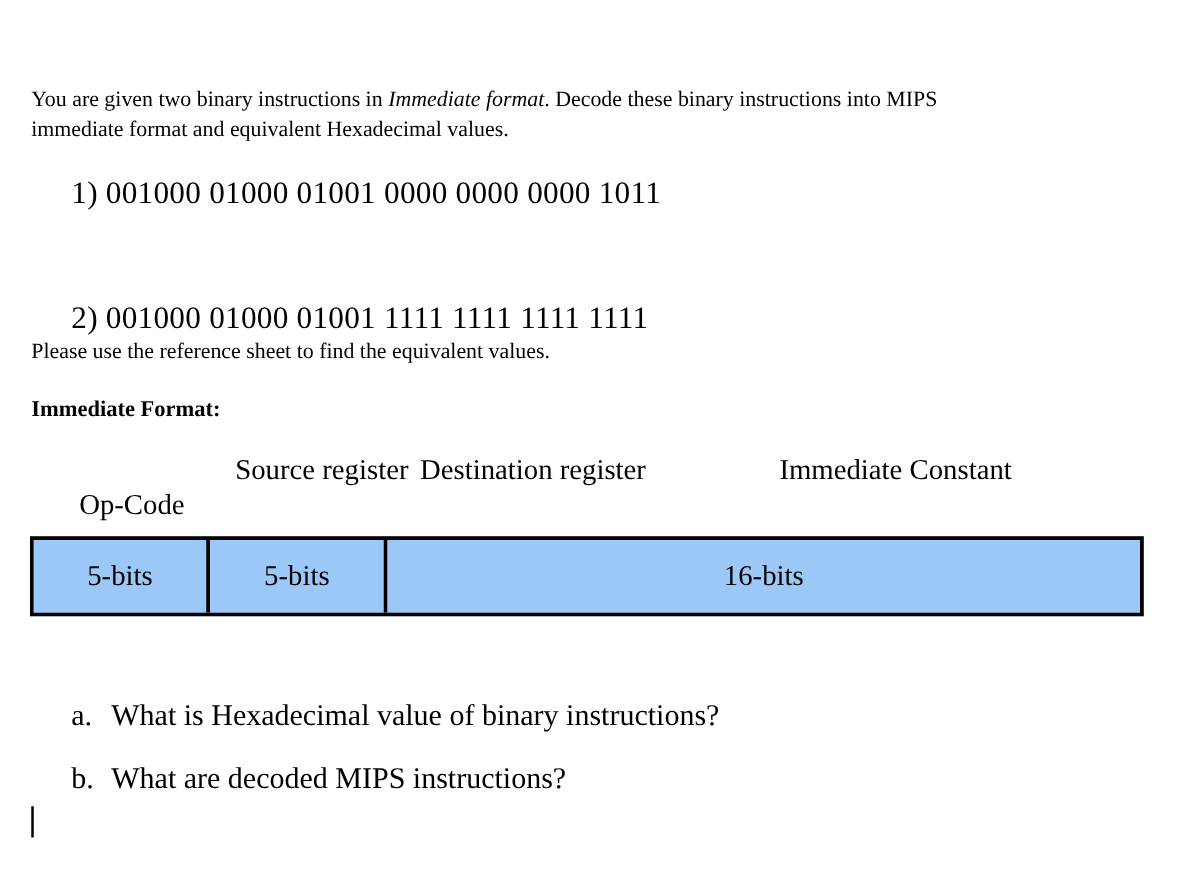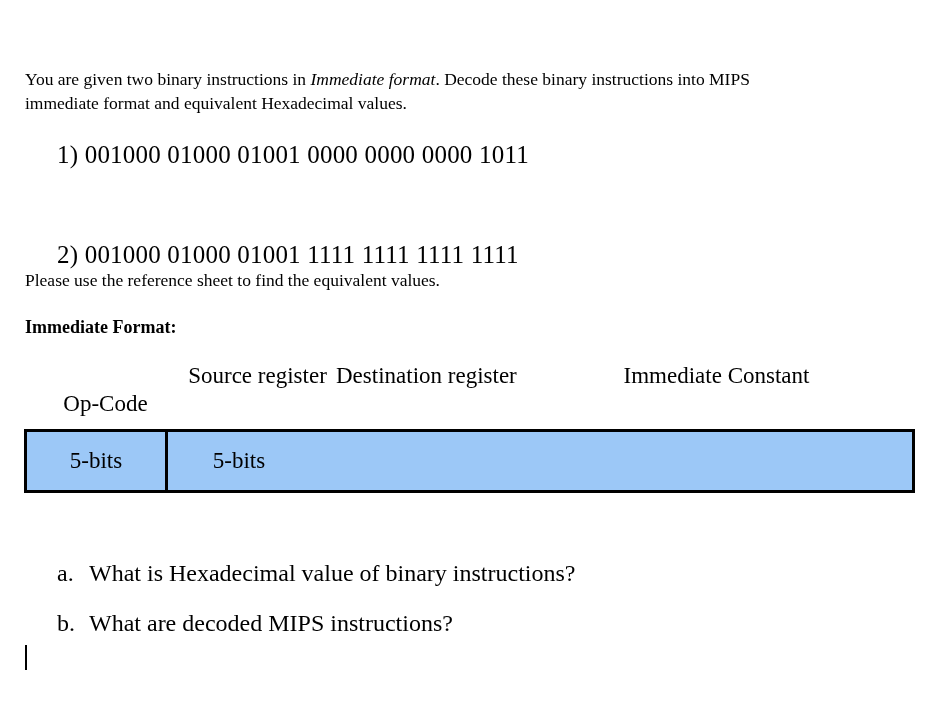--- a/index.html
+++ b/index.html
@@ -143,20 +143,21 @@
 <div class="fmt-headers">
   <div class="fmt-head" id="head-opcode">Op-Code</div>
   <div class="fmt-head centered" id="head-source">Source register</div>
   <div class="fmt-head" id="head-dest">Destination register</div>
   <div class="fmt-head centered" id="head-imm">Immediate Constant</div>
 </div>
 
 <div class="fmt-table">
   <div class="fmt-cell" id="cell-source">5-bits</div>
   <div class="fmt-cell" id="cell-dest">5-bits</div>
+  <div class="fmt-cell" id="cell-imm">16-bits</div>
 </div>
 
 <div class="qlist">
   <div class="qitem">
     <span class="qmarker">a.</span>
     <span>What is Hexadecimal value of binary instructions?</span>
   </div>
   <div class="qitem">
     <span class="qmarker">b.</span>
     <span>What are decoded MIPS instructions?</span>

